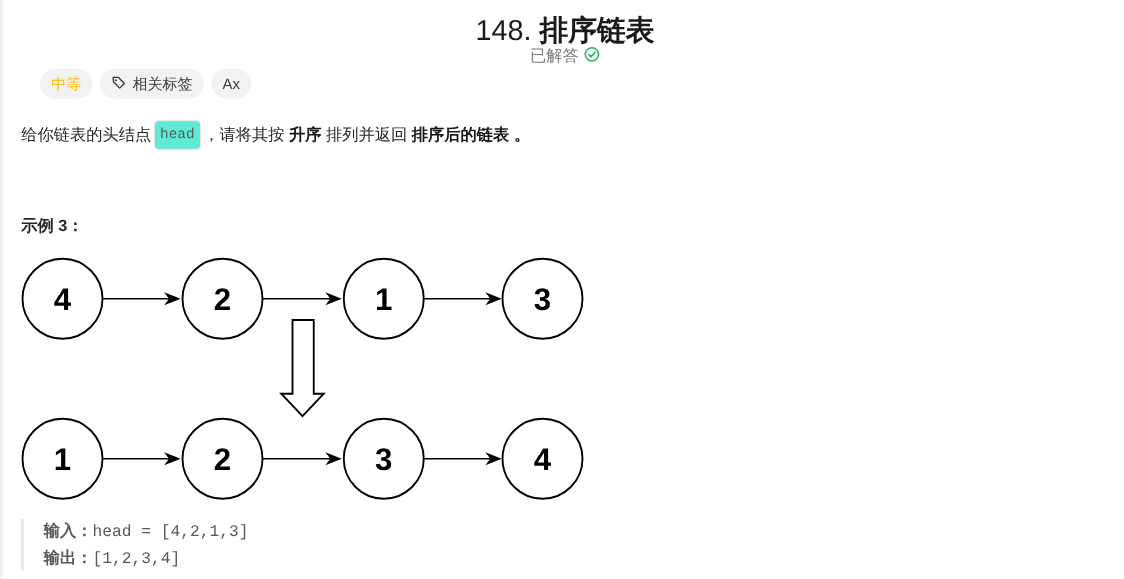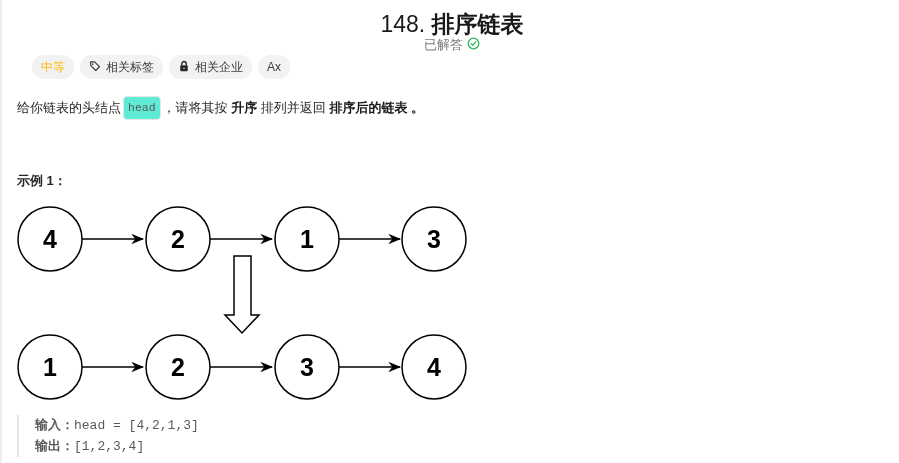--- a/index.html
+++ b/index.html
@@ -92,45 +92,35 @@
   <div class="tag">
     <span>
       <svg viewBox="0 0 16 16">
           <path d="M2 2.5 h5.5 l6.5 6.5 l-5 5 l-6.5 -6.5 z" fill="none" stroke="#3c3c3c" stroke-width="1.5" stroke-linejoin="round"></path>
           <circle cx="5" cy="5.5" r="1.1" fill="#3c3c3c"></circle>
         </svg>
     </span>
     <span>相关标签</span>
   </div>
   <div class="tag">
-    <span>
-      <svg viewBox="0 0 16 16">
-          <rect x="3" y="7" width="10" height="8" rx="1.2" fill="#262626"></rect>
-          <path d="M5 7 V5 a3 3 0 0 1 6 0 V7" fill="none" stroke="#262626" stroke-width="1.8"></path>
-          <circle cx="8" cy="11" r="1" fill="#fff"></circle>
-        </svg>
-    </span>
-    <span>相关企业</span>
-  </div>
-  <div class="tag">
     <span>Ax</span>
   </div>
 </div>
 
 <div class="desc">
   <span>给你链表的头结点</span>
   <span class="code">head</span>
   <span>，请将其按</span><span> </span>
   <b>升序</b><span> </span>
   <span>排列并返回</span><span> </span>
   <b>排序后的链表</b><span> </span>
   <b>。</b>
 </div>
 
-<div class="example-title">示例 1：</div>
+<div class="example-title">示例 3：</div>
 
 <svg class="diagram" width="480" height="200" viewBox="0 0 480 200">
   <defs>
     <marker id="ah" markerWidth="10" markerHeight="8" refX="9" refY="4" orient="auto">
       <path d="M0,0 L10,4 L0,8 L3,4 z" fill="#000"></path>
     </marker>
   </defs>
 
   <g>
     <line x1="82" y1="39" x2="143" y2="39" stroke="#000" stroke-width="1.3" marker-end="url(#ah)"></line>

